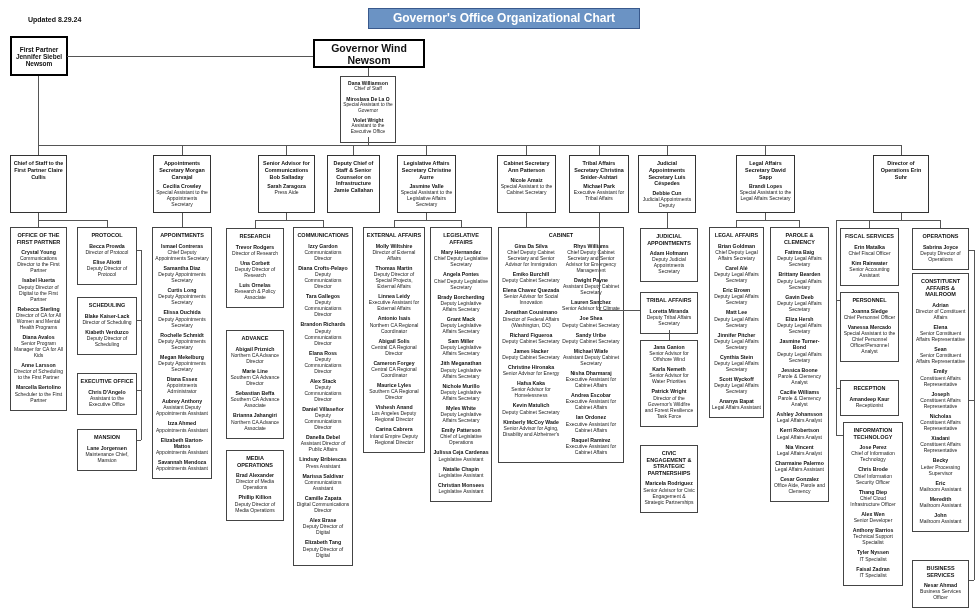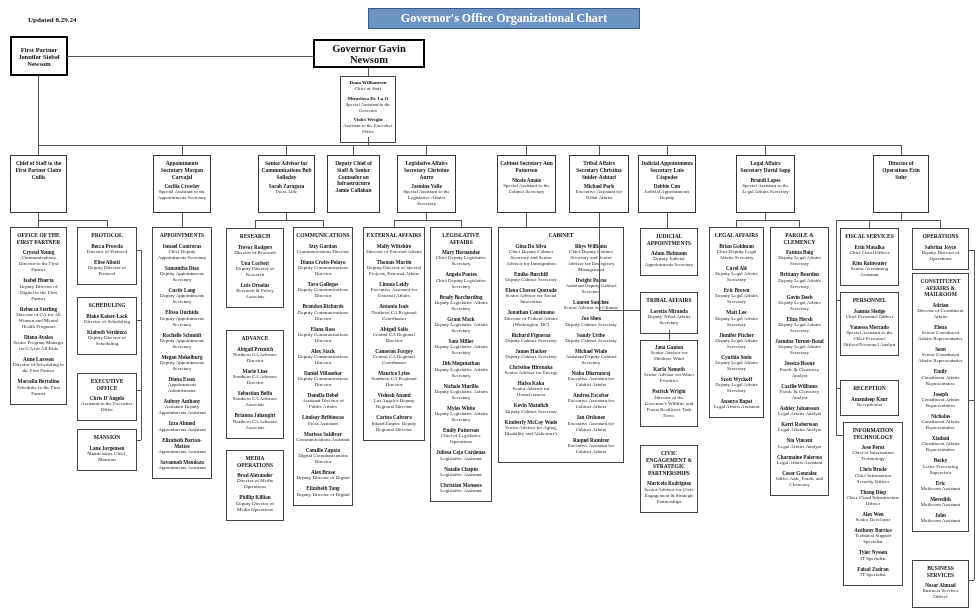--- a/index.html
+++ b/index.html
@@ -1,17 +1,17 @@
 <!DOCTYPE html>
 <html><head>
 <meta charset="utf-8">
 <style>
   html,body{margin:0;padding:0;background:#fff;}
   #chart{position:relative;width:980px;height:616px;background:#ffffff;overflow:hidden;
-         font-family:Liberation Serif, serif;color:#111;}
+         font-family:Liberation Sans, sans-serif;color:#111;}
   .updated{position:absolute;left:28px;top:16px;font-size:7px;font-weight:bold;}
   .titlebar{position:absolute;left:368px;top:8px;width:270px;height:19px;background:#6b93c4;
             border:1px solid #39598c;color:#fff;font-weight:bold;font-size:12px;line-height:19px;
             text-align:center;}
   .bigbox{position:absolute;border:2.5px solid #000;background:#fff;display:flex;
           align-items:center;justify-content:center;text-align:center;box-sizing:border-box;}
   #first-partner-box{left:10px;top:36px;width:58px;height:40px;font-size:6.5px;font-weight:bold;padding:2px;}
   #governor-box{left:313px;top:39px;width:112px;height:29px;font-size:10.5px;font-weight:bold;}
   .box{position:absolute;border:1px solid #444;background:#fff;text-align:center;
        box-sizing:border-box;padding:3px 2px;}
@@ -26,21 +26,21 @@
   .cab-cols .col{flex:1;padding:0 1px;}
   .line{position:absolute;background:#555;}
 </style>
 </head>
 <body>
 
 <div id="chart">
   <div class="updated">Updated 8.29.24</div>
   <div class="titlebar">Governor's Office Organizational Chart</div>
   <div class="bigbox" id="first-partner-box">First Partner Jennifer Siebel Newsom</div>
-  <div class="bigbox" id="governor-box">Governor Gavin Newsom</div>
+  <div class="bigbox" id="governor-box">Governor Wind Newsom</div>
   <div class="box" id="staff-box">
       <div class="person">
         <div class="nm" style="font-size: 5px;">Dana Williamson</div>
         <div class="tt" style="font-size: 4.8px;">Chief of Staff</div>
       </div>
       <div class="person">
         <div class="nm" style="font-size: 5px;">Miroslava De La O</div>
         <div class="tt" style="font-size: 4.8px;">Special Assistant to the Governor</div>
       </div>
       <div class="person">

